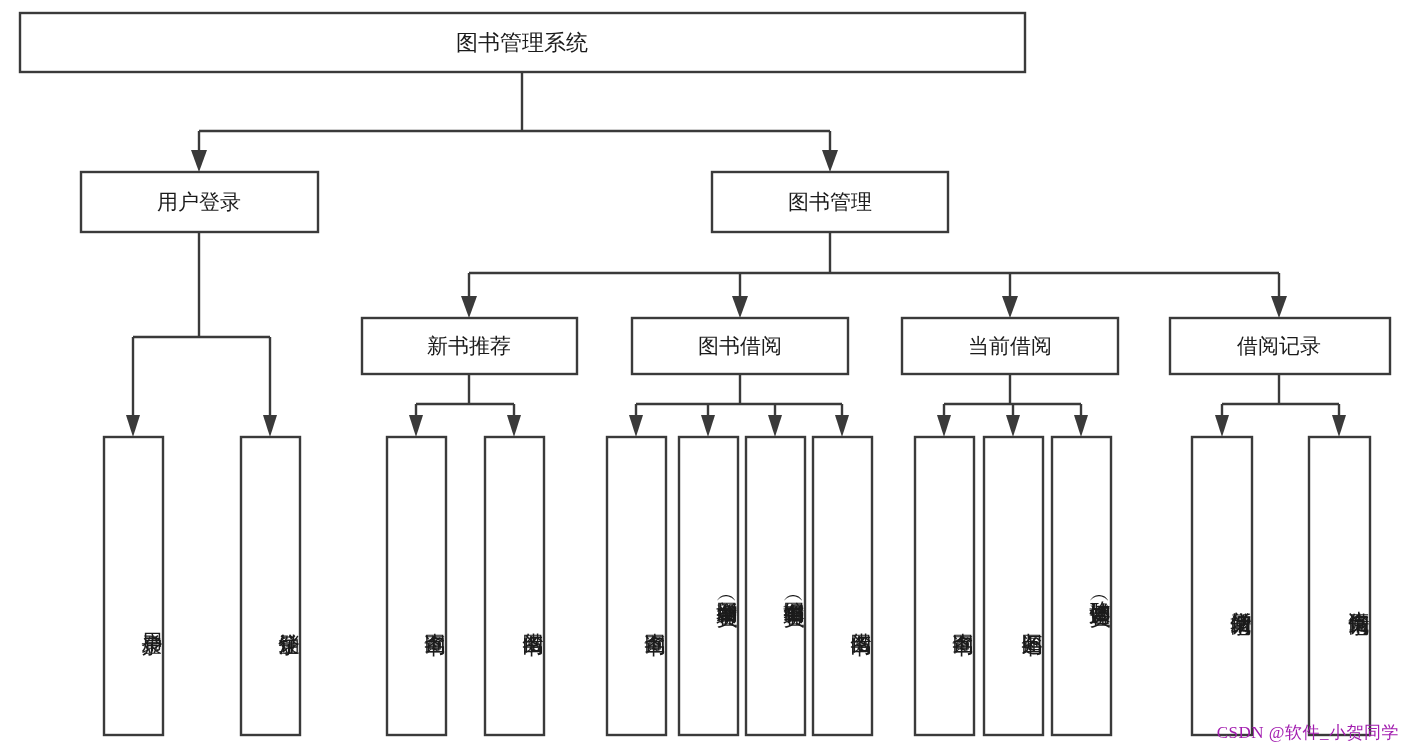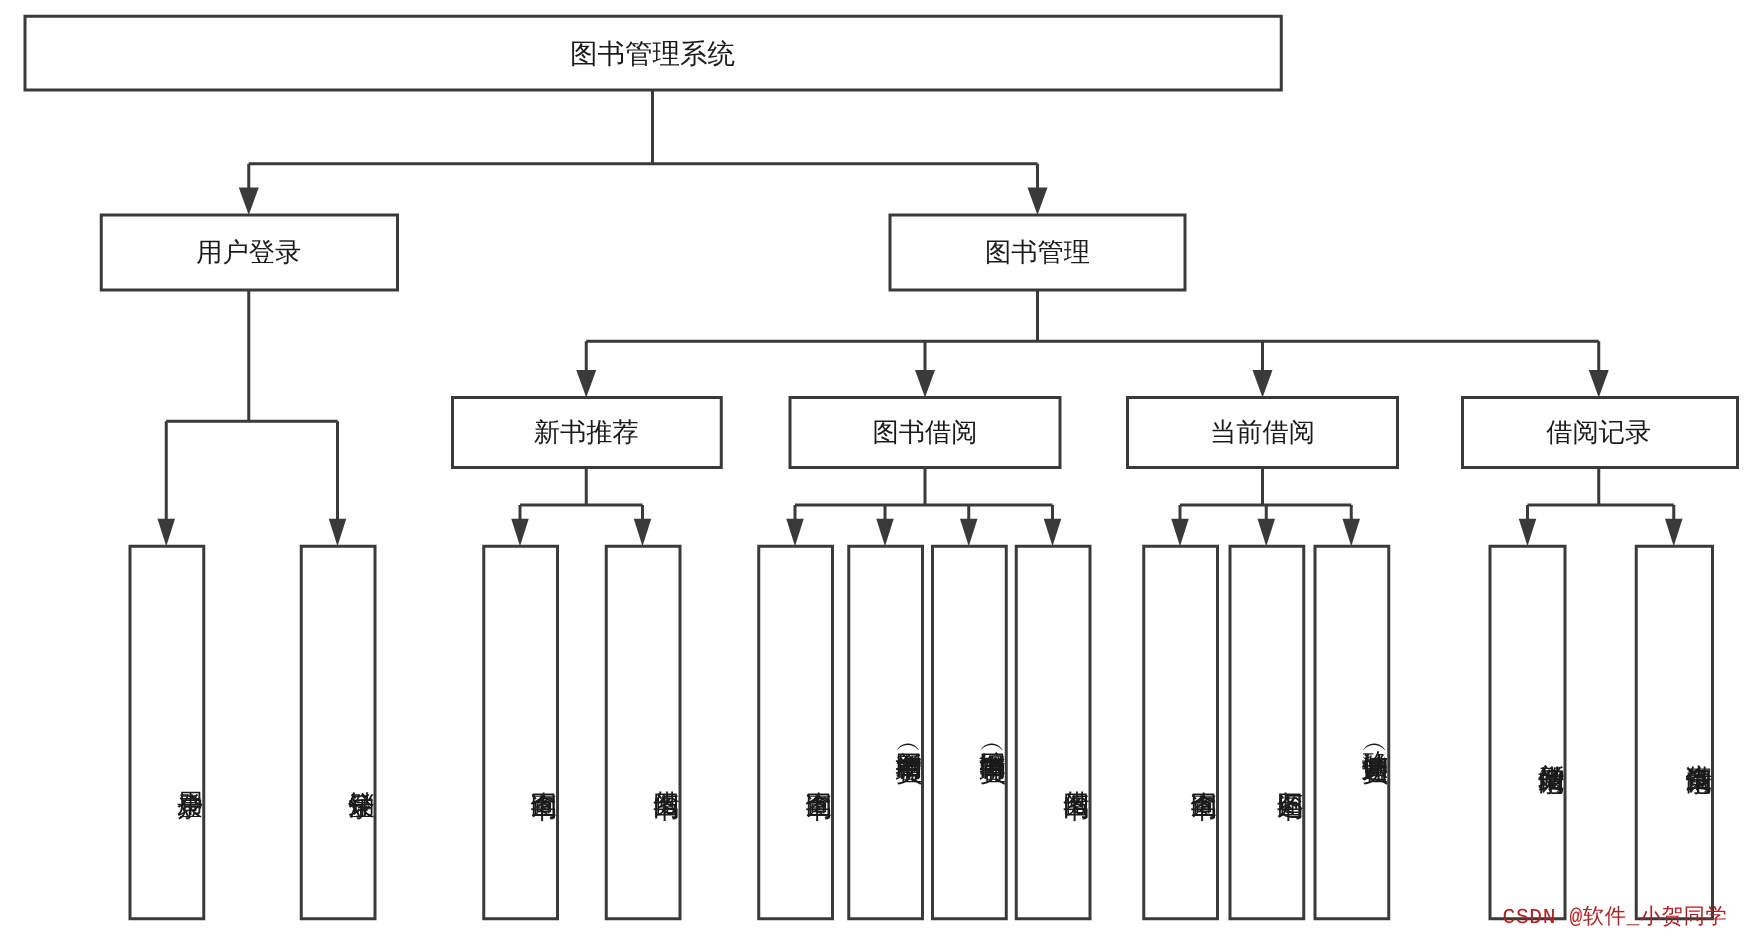--- a/index.html
+++ b/index.html
@@ -67,25 +67,25 @@
     letter-spacing: 1px;
     white-space: nowrap;
     display: flex;
     align-items: flex-start;
     justify-content: center;
     pointer-events: none;
     user-select: none;
   }
   .watermark {
     position: absolute;
-    right: 23px;
+    right: 6px;
     bottom: 3px;
-    font-family: Liberation Mono, monospace;
+    font-family: Liberation Serif, serif;
     font-size: 17px;
-    color: #b91c1c;
+    color: #a21caf;
     letter-spacing: 0.5px;
     white-space: nowrap;
     user-select: none;
   }
 </style>
 </head>
 <body>
 
 <div id="diagram-root">
 

